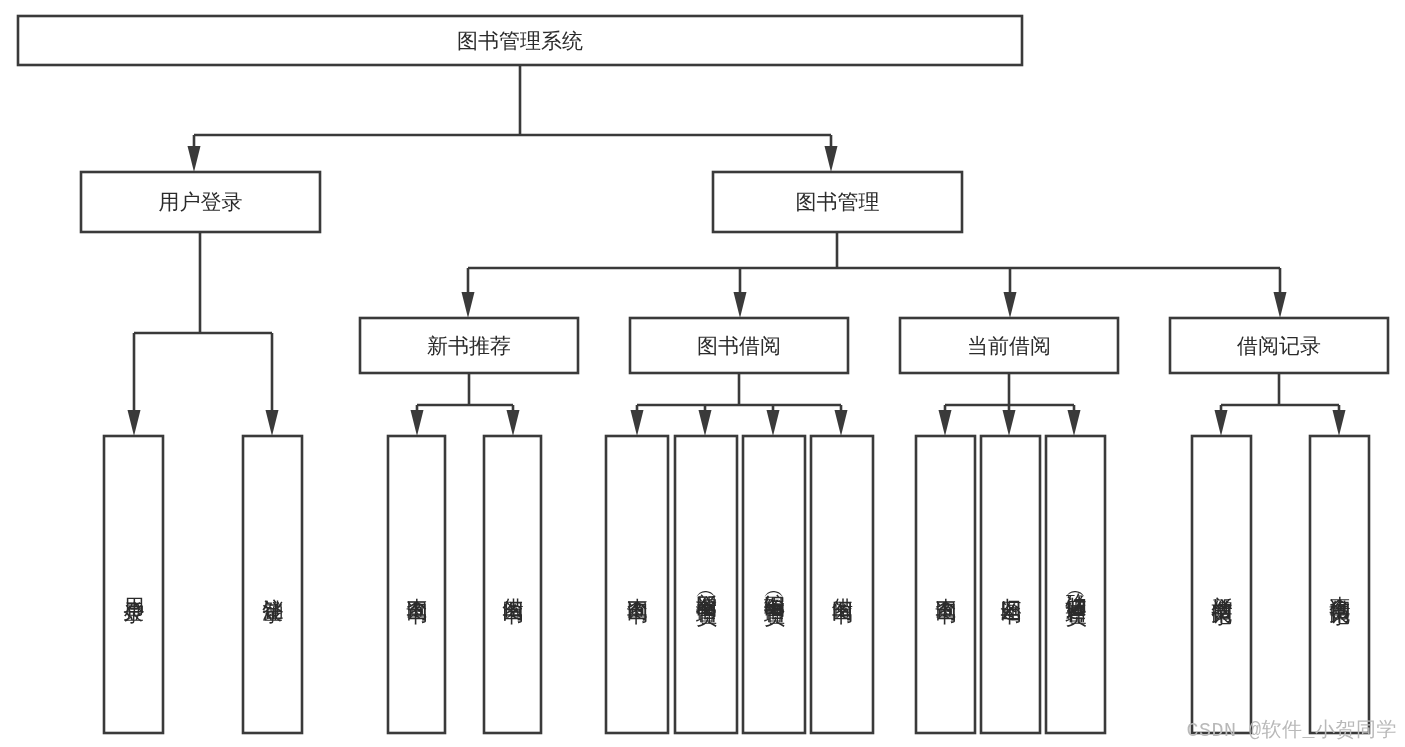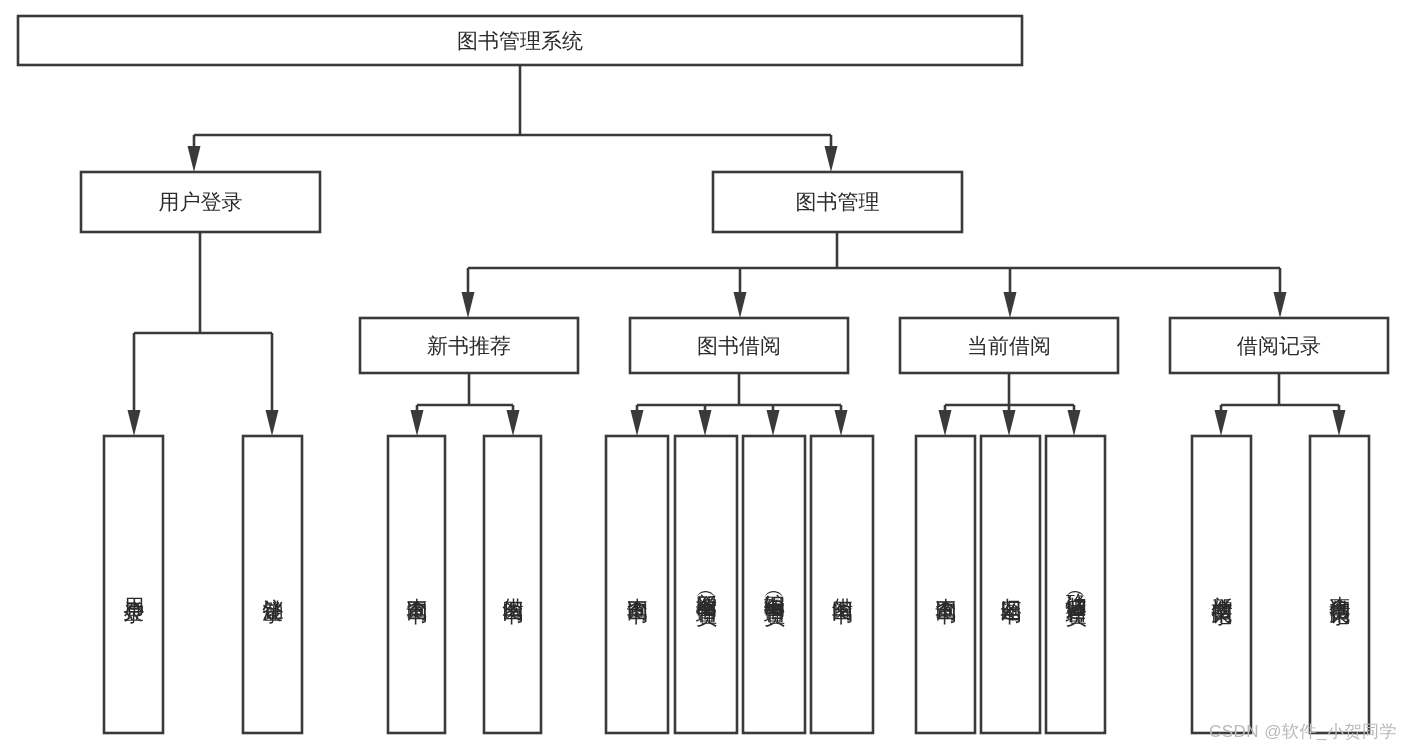--- a/index.html
+++ b/index.html
@@ -61,22 +61,22 @@
     color: #2b2b2b;
     letter-spacing: 2px;
     white-space: nowrap;
     text-align: center;
     pointer-events: none;
   }
   .watermark {
     position: absolute;
     right: 8px;
     bottom: 4px;
-    font-family: Liberation Sans, sans-serif;
-    font-size: 17px;
+    font-family: Liberation Mono, monospace;
+    font-size: 20px;
     color: #b9b9b9;
     letter-spacing: 0.5px;
     white-space: nowrap;
     margin-left: 32px;
   }
 </style>
 </head>
 <body>
 
 <div id="diagram-root">

